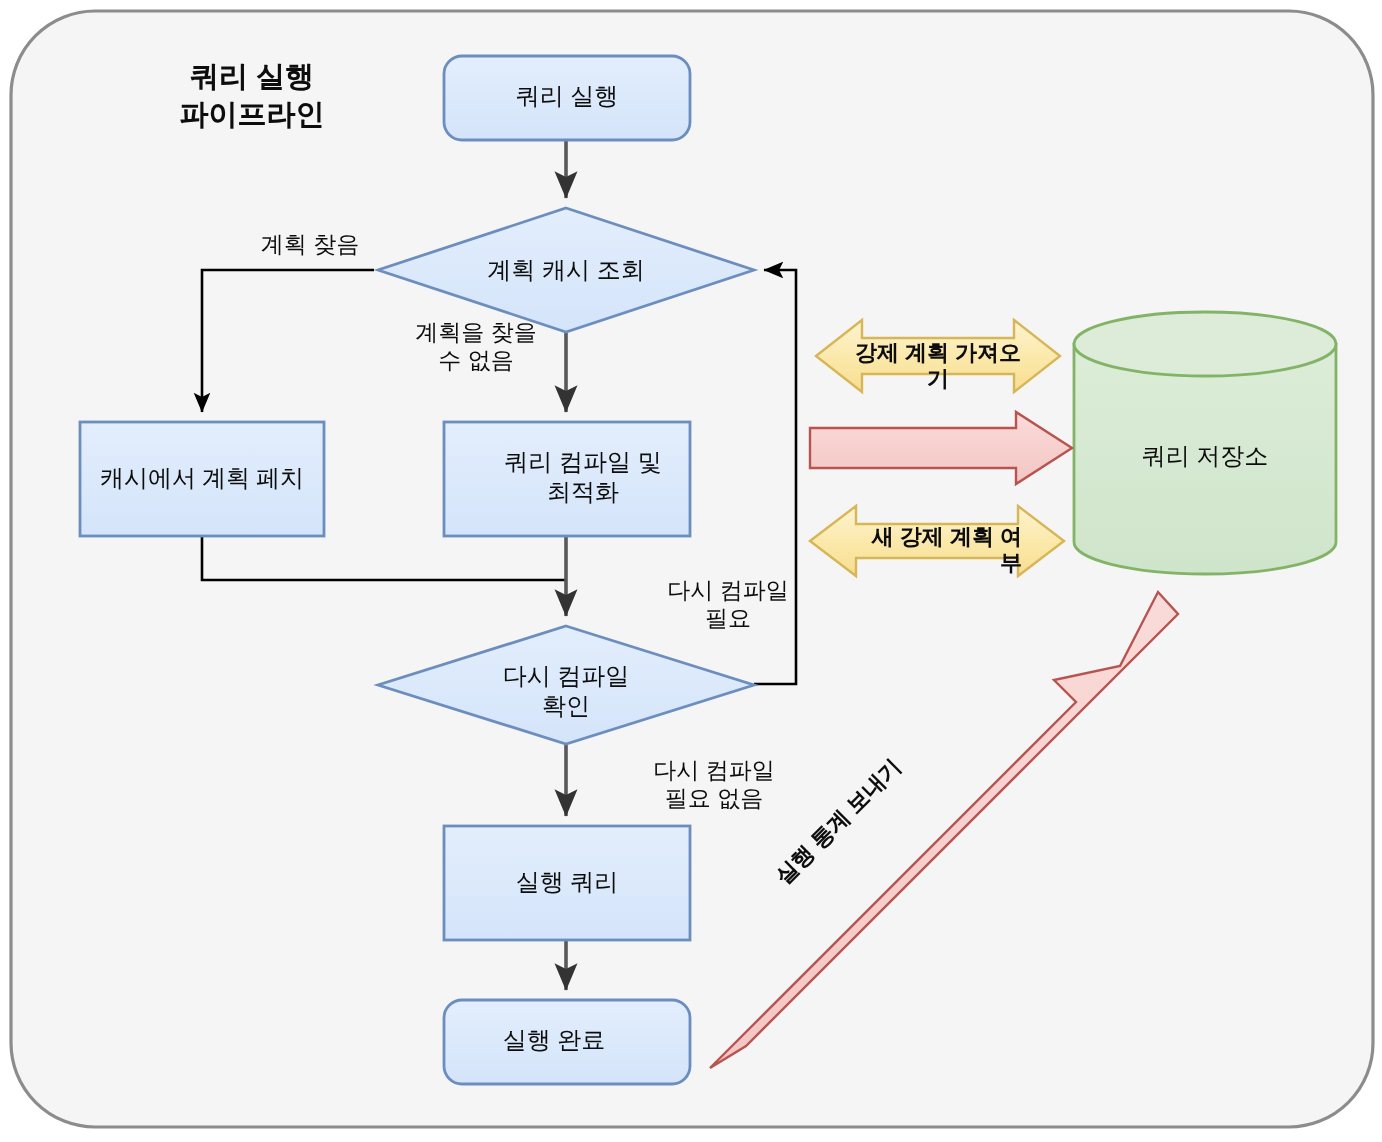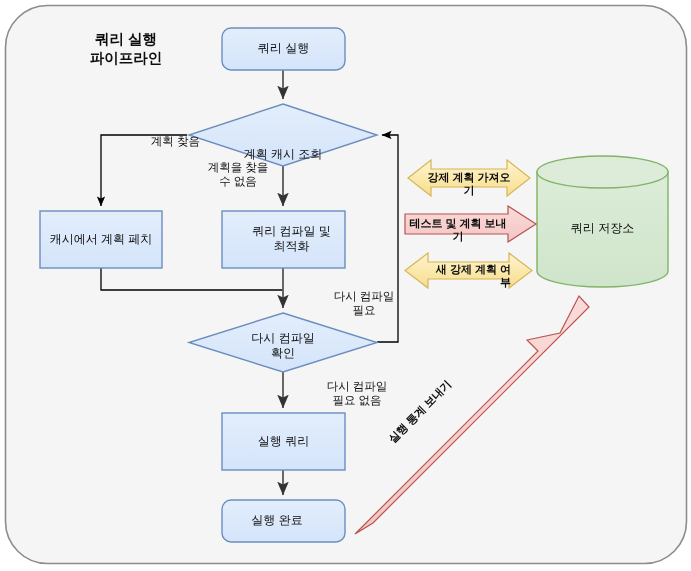--- a/index.html
+++ b/index.html
@@ -126,48 +126,47 @@
     <polygon points="405,270.5 428,253 428,262 509,262 509,253 532,270.5 509,288 509,279 428,279 428,288" fill="url(#yellowGrad)" stroke="#d6b656" stroke-width="1.2"></polygon>
 
     <polygon points="355,534 538,351 527,340 560,333 579,296 589,307 373,523" fill="url(#pinkGrad)" stroke="#b85450" stroke-width="1.2" transform="translate(0,0)"></polygon>
   </svg>
 
   <div class="lbl title-lbl" style="left:52px; top:30px; width:148px;">쿼리 실행
 파이프라인</div>
 
   <div class="lbl node-lbl" style="left:222px; top:41px; width:123px;">쿼리 실행</div>
 
-  <div class="lbl node-lbl" style="left:213px; top:128px; width:140px;margin-top:19px;">계획 캐시 조회</div>
+  <div class="lbl node-lbl" style="left:213px; top:128px; width:140px;">계획 캐시 조회</div>
 
-  <div class="lbl node-lbl" style="left:40px; top:232px; width:122px;">캐시에서 계획 페치</div>
+  <div class="lbl node-lbl" style="left:40px; top:232px; width:122px;font-family:Liberation Serif, serif;">캐시에서 계획 페치</div>
 
   <div class="lbl node-lbl" style="left:230px; top:224px; width:123px;">쿼리 컴파일 및
 최적화</div>
 
   <div class="lbl node-lbl" style="left:213px; top:331px; width:140px;">다시 컴파일
 확인</div>
 
   <div class="lbl node-lbl" style="left:222px; top:434px; width:123px;">실행 쿼리</div>
 
   <div class="lbl node-lbl" style="left:222px; top:513px; width:110px;">실행 완료</div>
 
   <div class="lbl node-lbl" style="left:537px; top:221px; width:131px;">쿼리 저장소</div>
 
-  <div class="lbl" style="left:110px; top:134px; width:90px;text-align:right;">계획 찾음</div>
+  <div class="lbl" style="left:110px; top:116px; width:90px;">계획 찾음</div>
 
   <div class="lbl" style="left:196px; top:160px; width:84px;">계획을 찾을
 수 없음</div>
 
   <div class="lbl" style="left:322px; top:289px; width:84px;">다시 컴파일
 필요</div>
 
   <div class="lbl" style="left:305px; top:379px; width:104px;">다시 컴파일
 필요 없음</div>
 
   <div class="lbl arrow-lbl" style="left:427px; top:171px; width:84px;">강제 계획 가져오기</div>
 
-  <div class="lbl arrow-lbl" style="left:408px; top:217px; width:100px;">테스트 및 계획 보내기</div>
 
   <div class="lbl arrow-lbl" style="left:425px; top:263px; width:86px;text-align:right;">새 강제 계획 여부</div>
 
   <div class="lbl diag-lbl" style="left:420px; top:413px; width:104px; transform: translate(-52px,-8px) rotate(-45deg);">실행 통계 보내기</div>
 
 </div>
 
 </body></html>

